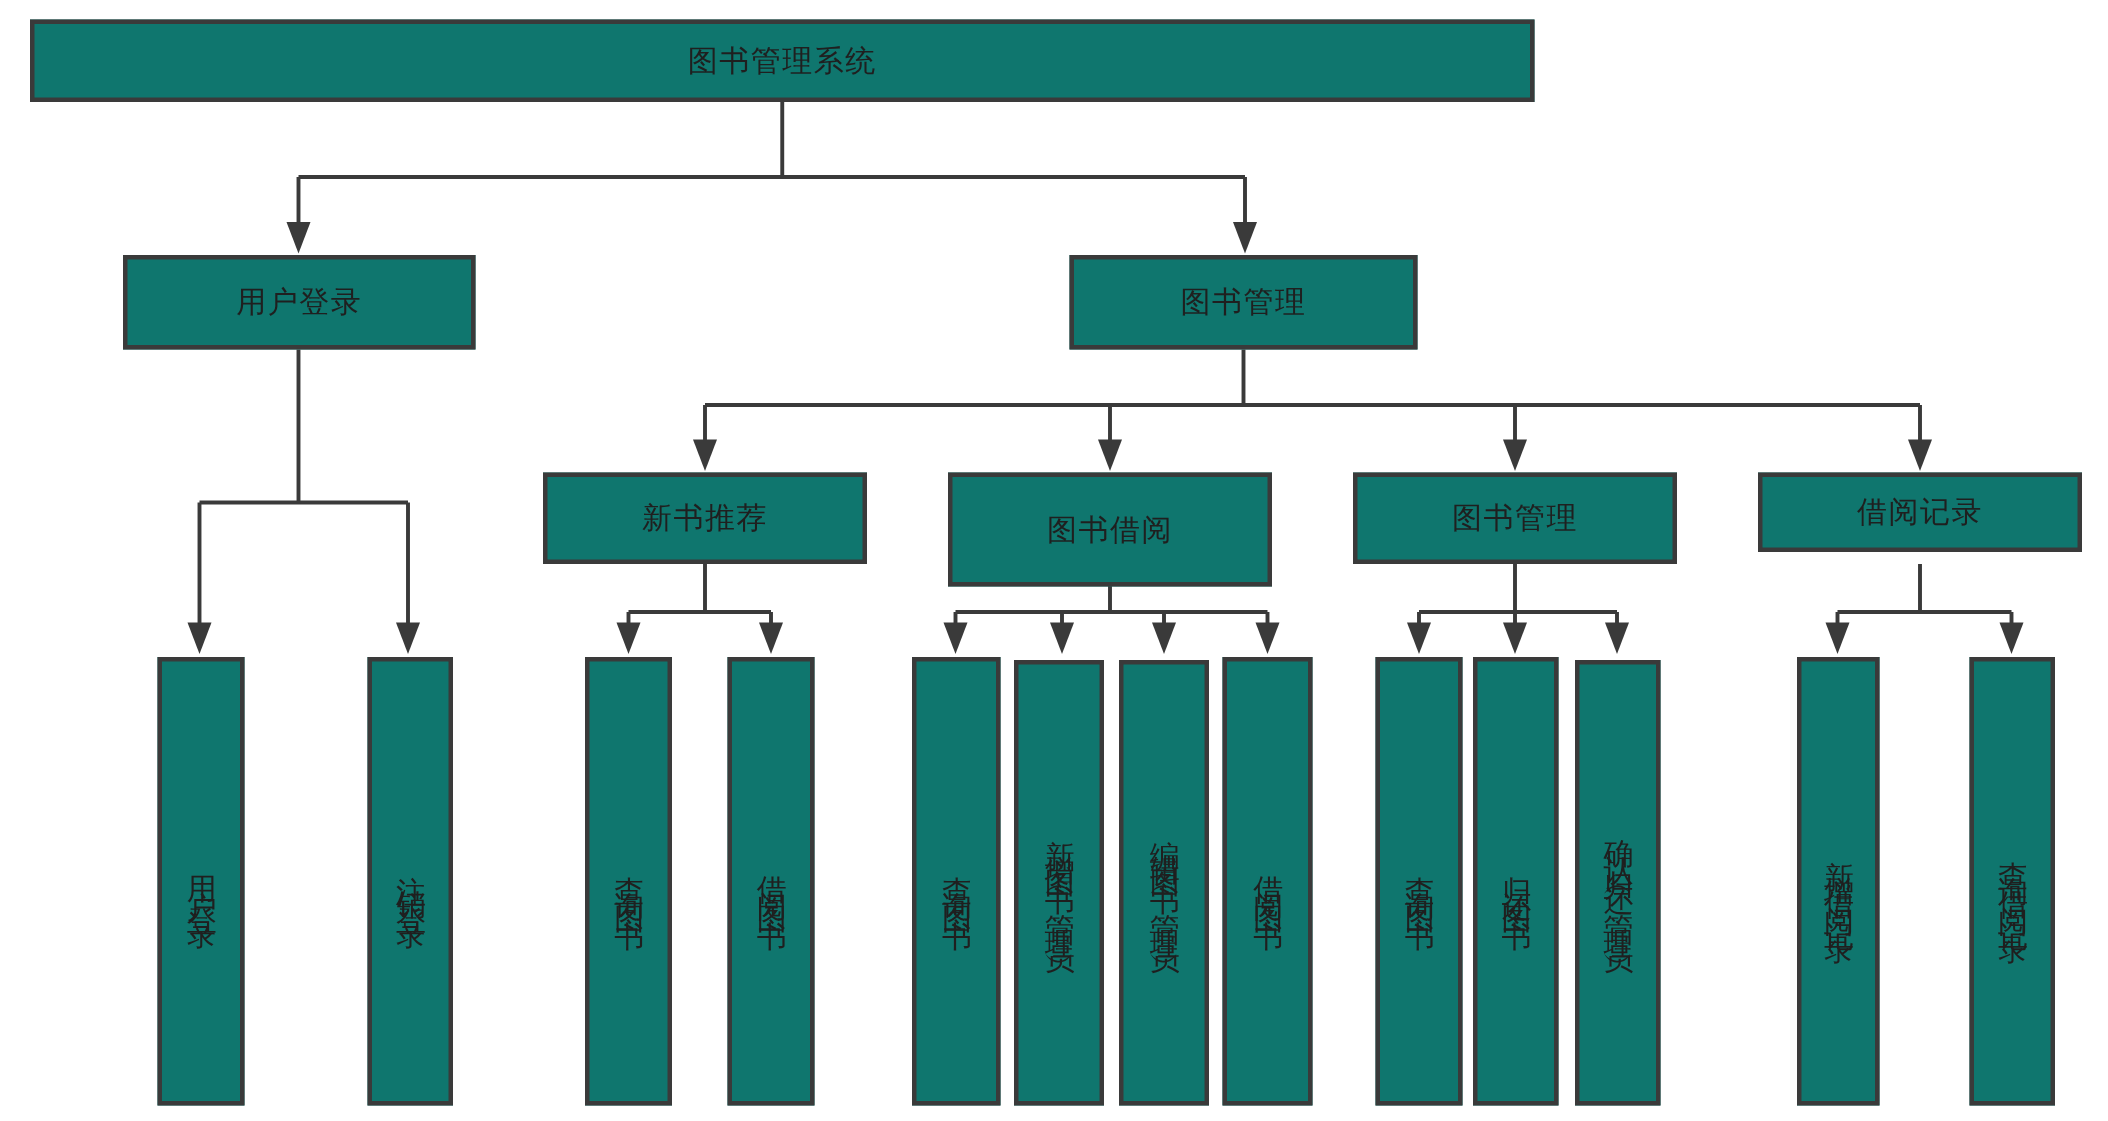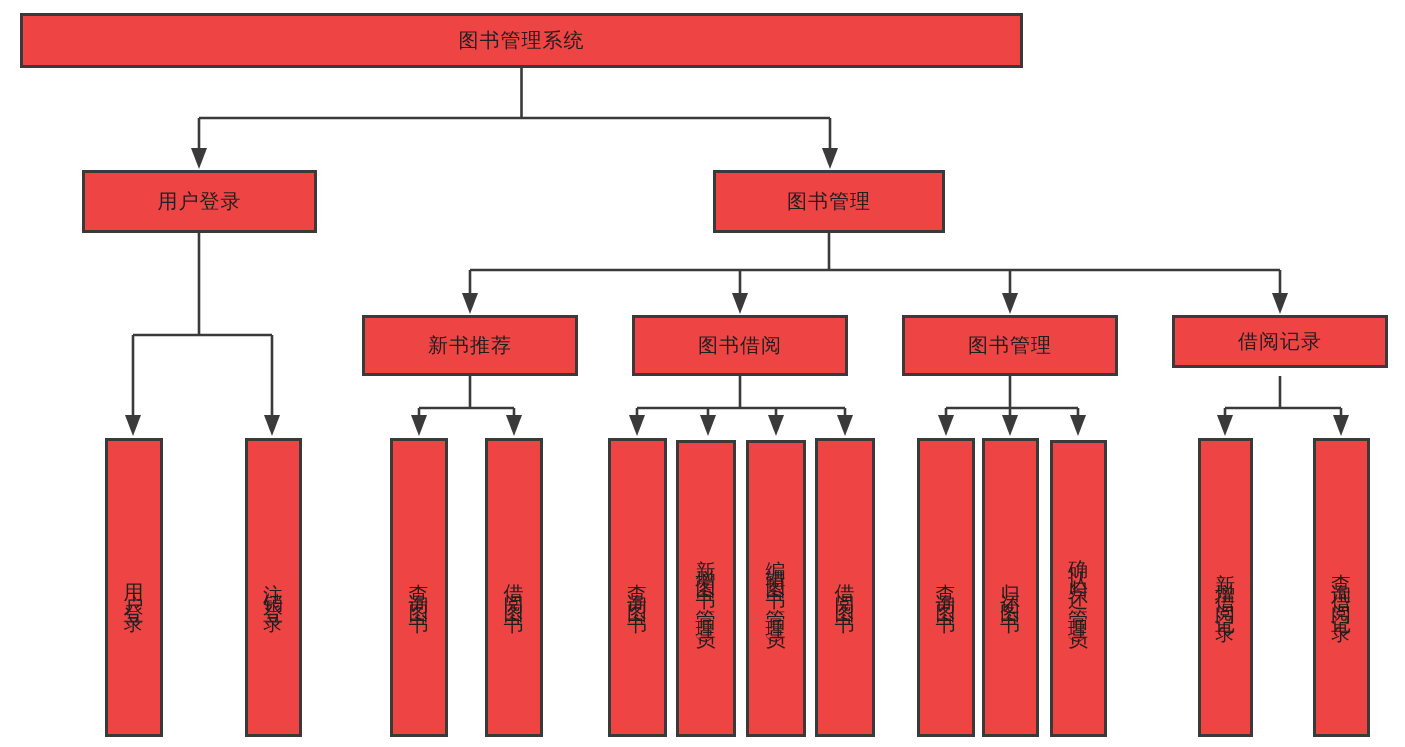--- a/index.html
+++ b/index.html
@@ -21,21 +21,21 @@
     stroke-width: 2.6;
     fill: none;
   }
   #connectors polygon {
     fill: #3a3a3a;
     stroke: none;
   }
   .node {
     position: absolute;
     box-sizing: border-box;
-    background: #ef4444;
+    background: #0f766e;
     border: 3px solid #3a3a3a;
     display: flex;
     align-items: center;
     justify-content: center;
     color: #1f1f1f;
     font-size: 20px;
     letter-spacing: 1px;
     white-space: nowrap;
   }
   .v-node {
@@ -95,21 +95,21 @@
     <polygon points="1217,415 1233,415 1225,436"></polygon>
     <polygon points="1333,415 1349,415 1341,436"></polygon>
   </svg>
 
   <div class="node" style="left:20px; top:13px; width:1003px; height:55px;">图书管理系统</div>
 
   <div class="node" style="left:82px; top:170px; width:235px; height:63px;">用户登录</div>
   <div class="node" style="left:362px; top:315px; width:216px; height:61px;">新书推荐</div>
 
   <div class="node" style="left:713px; top:170px; width:232px; height:63px;">图书管理</div>
-  <div class="node" style="left:632px; top:315px; width:216px; height:61px;">图书借阅</div>
+  <div class="node" style="left:632px; top:315px; width:216px; height:76px;">图书借阅</div>
   <div class="node" style="left:902px; top:315px; width:216px; height:61px;">图书管理</div>
   <div class="node" style="left:1172px; top:315px; width:216px; height:53px;">借阅记录</div>
 
   <div class="node v-node" style="left:105px; top:438px; width:58px; height:299px;">用户登录</div>
   <div class="node v-node" style="left:245px; top:438px; width:57px; height:299px;">注销登录</div>
 
   <div class="node v-node" style="left:390px; top:438px; width:58px; height:299px;">查询图书</div>
   <div class="node v-node" style="left:485px; top:438px; width:58px; height:299px;">借阅图书</div>
 
   <div class="node v-node" style="left:608px; top:438px; width:59px; height:299px;">查询图书</div>

